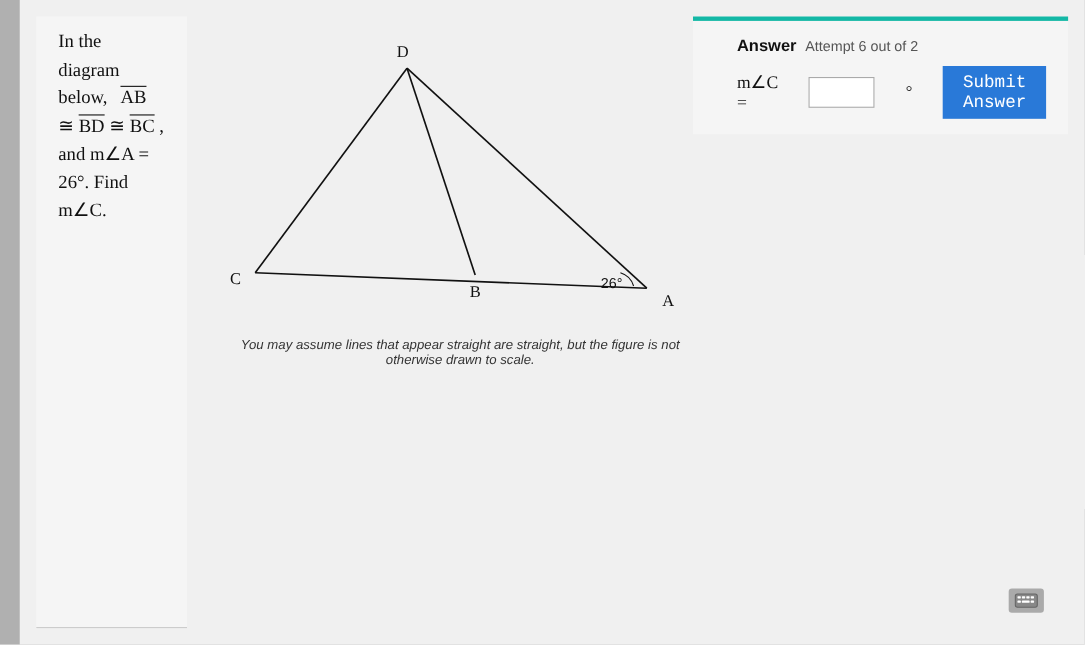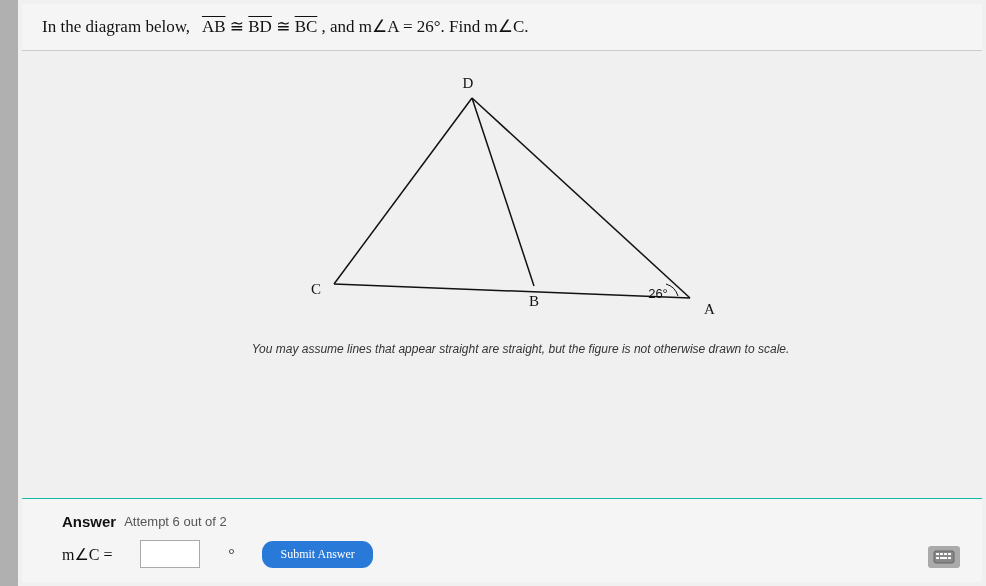--- a/index.html
+++ b/index.html
@@ -14,22 +14,22 @@
     }
     .left-sidebar {
       width: 18px;
       background: #b0b0b0;
       flex-shrink: 0;
     }
     .main-content {
       flex: 1;
       background: #f0f0f0;
       display: flex;
-      flex-direction: column;
-      padding: 4px;
+      flex-direction: row;
+      padding: 15px;
     }
     .problem-area {
       background: #f5f5f5;
       padding: 10px 20px 10px 20px;
       border-bottom: 1px solid #ccc;
     }
     .problem-text {
       font-size: 17px;
       color: #111;
       line-height: 1.5;
@@ -57,21 +57,21 @@
       color: #333;
       text-align: center;
       margin-top: 6px;
       font-family: Arial, sans-serif;
       font-style: italic;
       margin-left: 37px;
     }
     .answer-section {
       background: #f5f5f5;
       padding: 14px 20px 14px 40px;
-      border-top: 1px solid #14b8a6;
+      border-top: 4px solid #14b8a6;
     }
     .answer-label {
       font-size: 15px;
       font-weight: bold;
       color: #111;
       font-family: Arial, sans-serif;
     }
     .attempt-text {
       font-size: 13px;
       color: #555;
@@ -100,24 +100,24 @@
     }
     .degree-symbol {
       font-size: 15px;
       color: #111;
       font-family: Georgia, serif;
     }
     .submit-btn {
       background: #2979d8;
       color: #fff;
       border: none;
-      border-radius: 11px;
+      border-radius: 0;
       padding: 6px 18px;
-      font-size: 12px;
-      font-family: Liberation Serif, serif;
+      font-size: 16px;
+      font-family: Liberation Mono, monospace;
       cursor: pointer;
       font-weight: 500;
     }
     .answer-header {
       display: flex;
       align-items: center;
     }
     .keyboard-icon {
       position: absolute;
       right: 22px;

